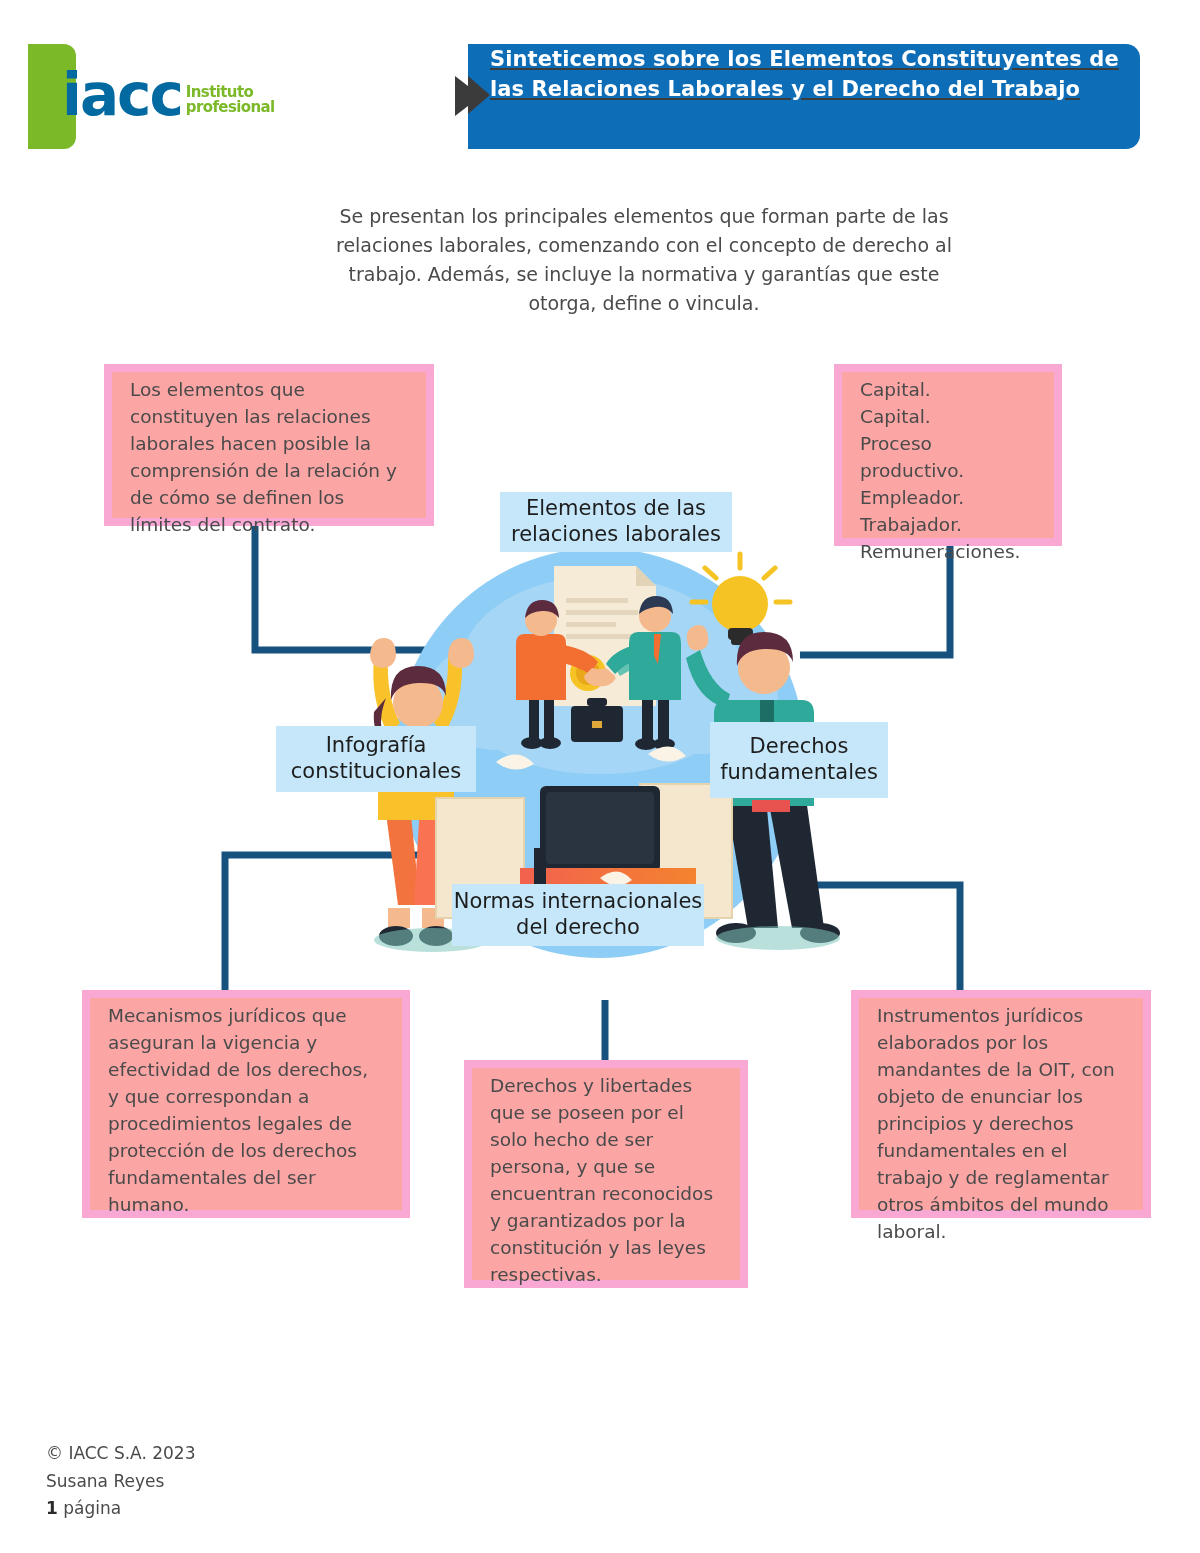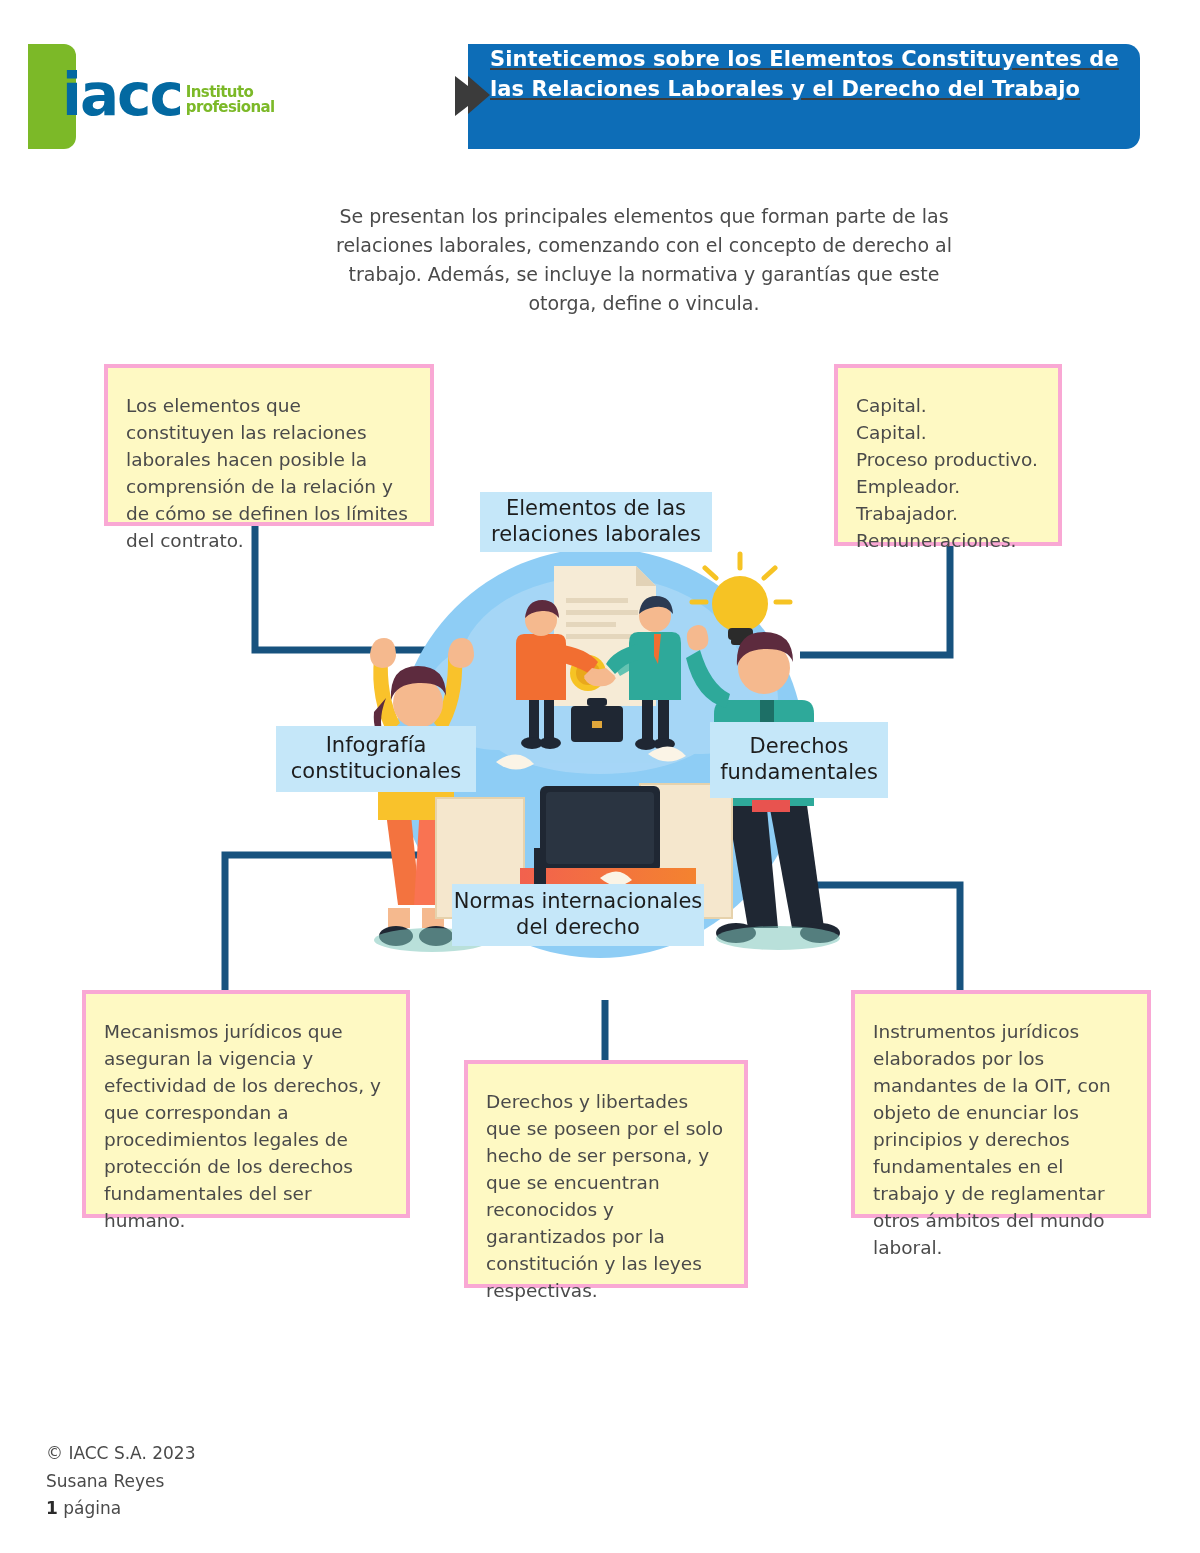--- a/index.html
+++ b/index.html
@@ -55,43 +55,43 @@
   #intro{
     position:absolute;left:290px;top:202px;width:620px;
     text-align:center;font-size:19px;line-height:1.52;color:#4a4a4a;margin-left:44px;
   }
 
   
   #wires{position:absolute;left:0;top:0;width:1200px;height:1553px;}
 
   
   .info-box{
-    position:absolute;background:#fef9c3;border:4px solid #f9a8d4;
-    box-sizing:border-box;padding:24px 18px;z-index:6;
+    position:absolute;background:#fca5a5;border:8px solid #f9a8d4;
+    box-sizing:border-box;padding:4px 18px;z-index:6;
   }
   .info-box p{margin:0;font-size:18.5px;line-height:1.46;color:#4a4a4a;}
   .info-box .li{display:block;}
 
   #box-tl{left:104px;top:364px;width:330px;height:162px;}
   #box-tr{left:834px;top:364px;width:228px;height:182px;}
   #box-bl{left:82px;top:990px;width:328px;height:228px;}
   #box-bc{left:464px;top:1060px;width:284px;height:228px;}
   #box-br{left:810px;top:990px;width:300px;height:228px;margin-left:41px;}
 
   
   #scene{position:absolute;left:348px;top:548px;width:504px;height:424px;z-index:3;}
 
   
   .node-label{
     position:absolute;background:#C5E7F9;z-index:8;
     display:flex;align-items:center;justify-content:center;
     text-align:center;color:#1d1d1d;font-size:21px;line-height:1.22;
     font-weight:normal;
   }
-  #lbl-elementos{left:480px;top:492px;width:232px;height:60px;}
+  #lbl-elementos{left:500px;top:492px;width:232px;height:60px;}
   #lbl-garantias{left:276px;top:726px;width:200px;height:66px;}
   #lbl-derechos{left:710px;top:722px;width:178px;height:76px;}
   #lbl-normas{left:452px;top:884px;width:252px;height:62px;}
 
   
   #footer{position:absolute;left:46px;top:1440px;font-size:17px;line-height:1.62;color:#4a4a4a;}
   #footer .pg b{color:#2b2b2b;}
 </style>
 </head>
 <body>

